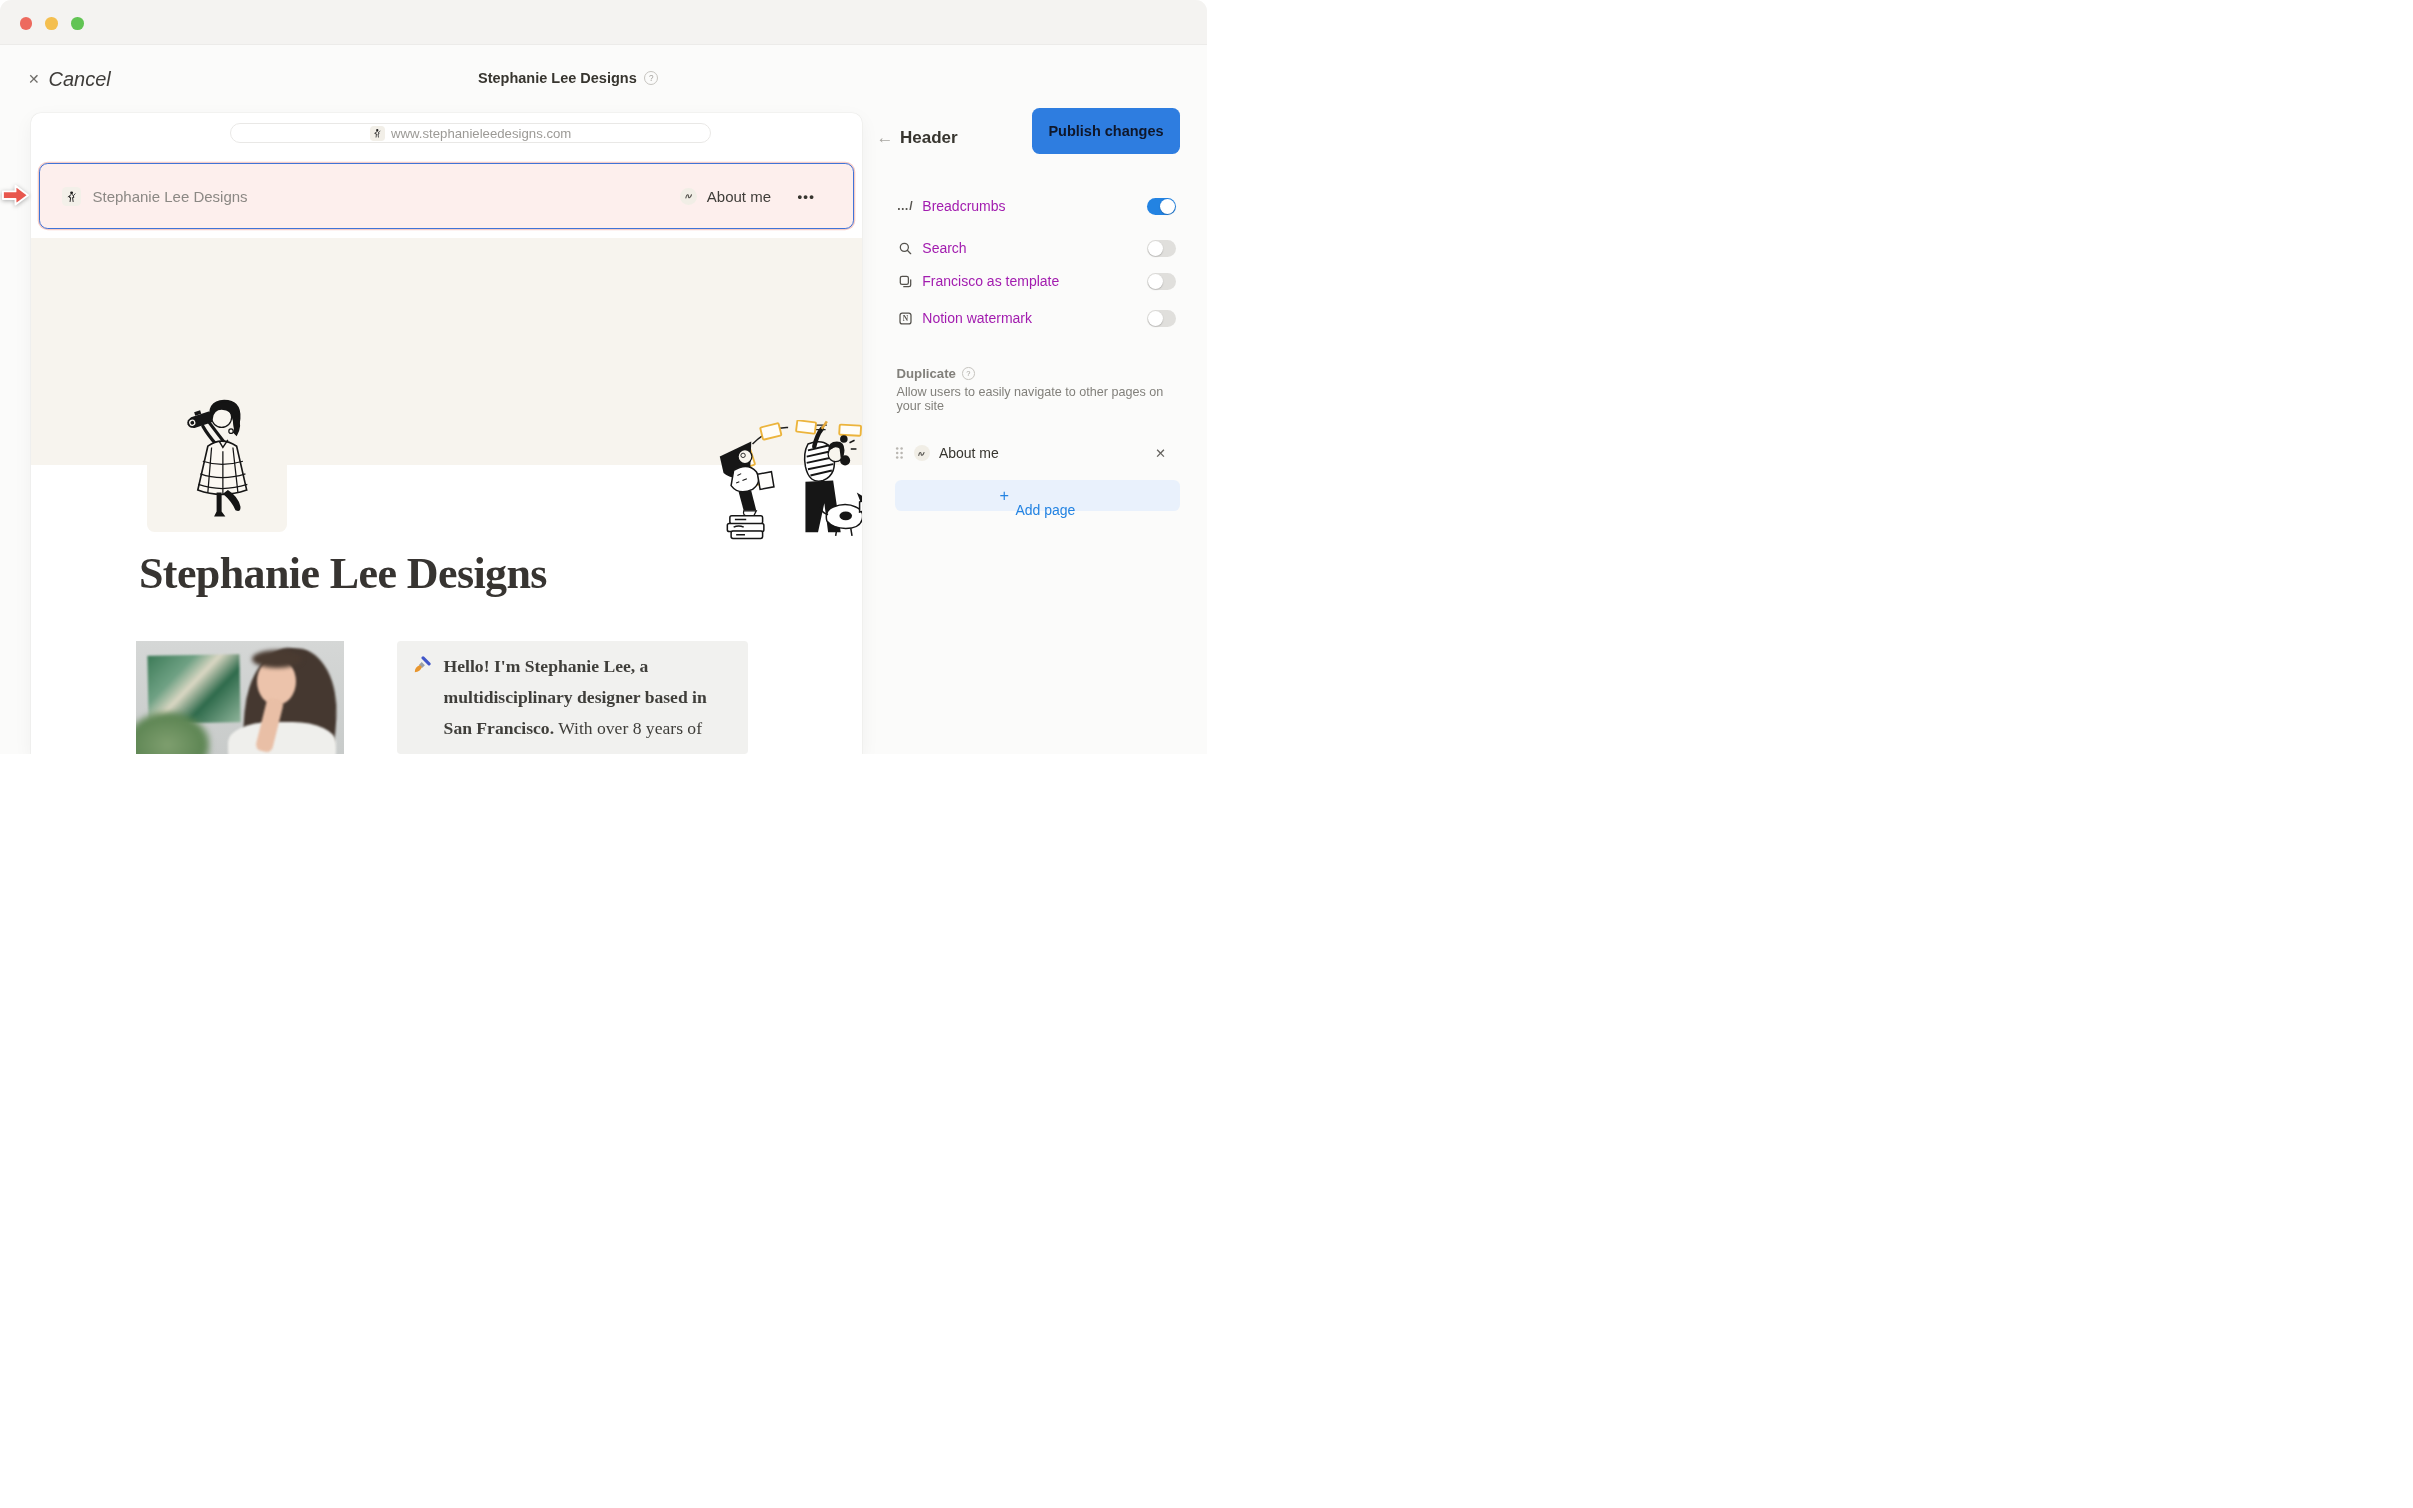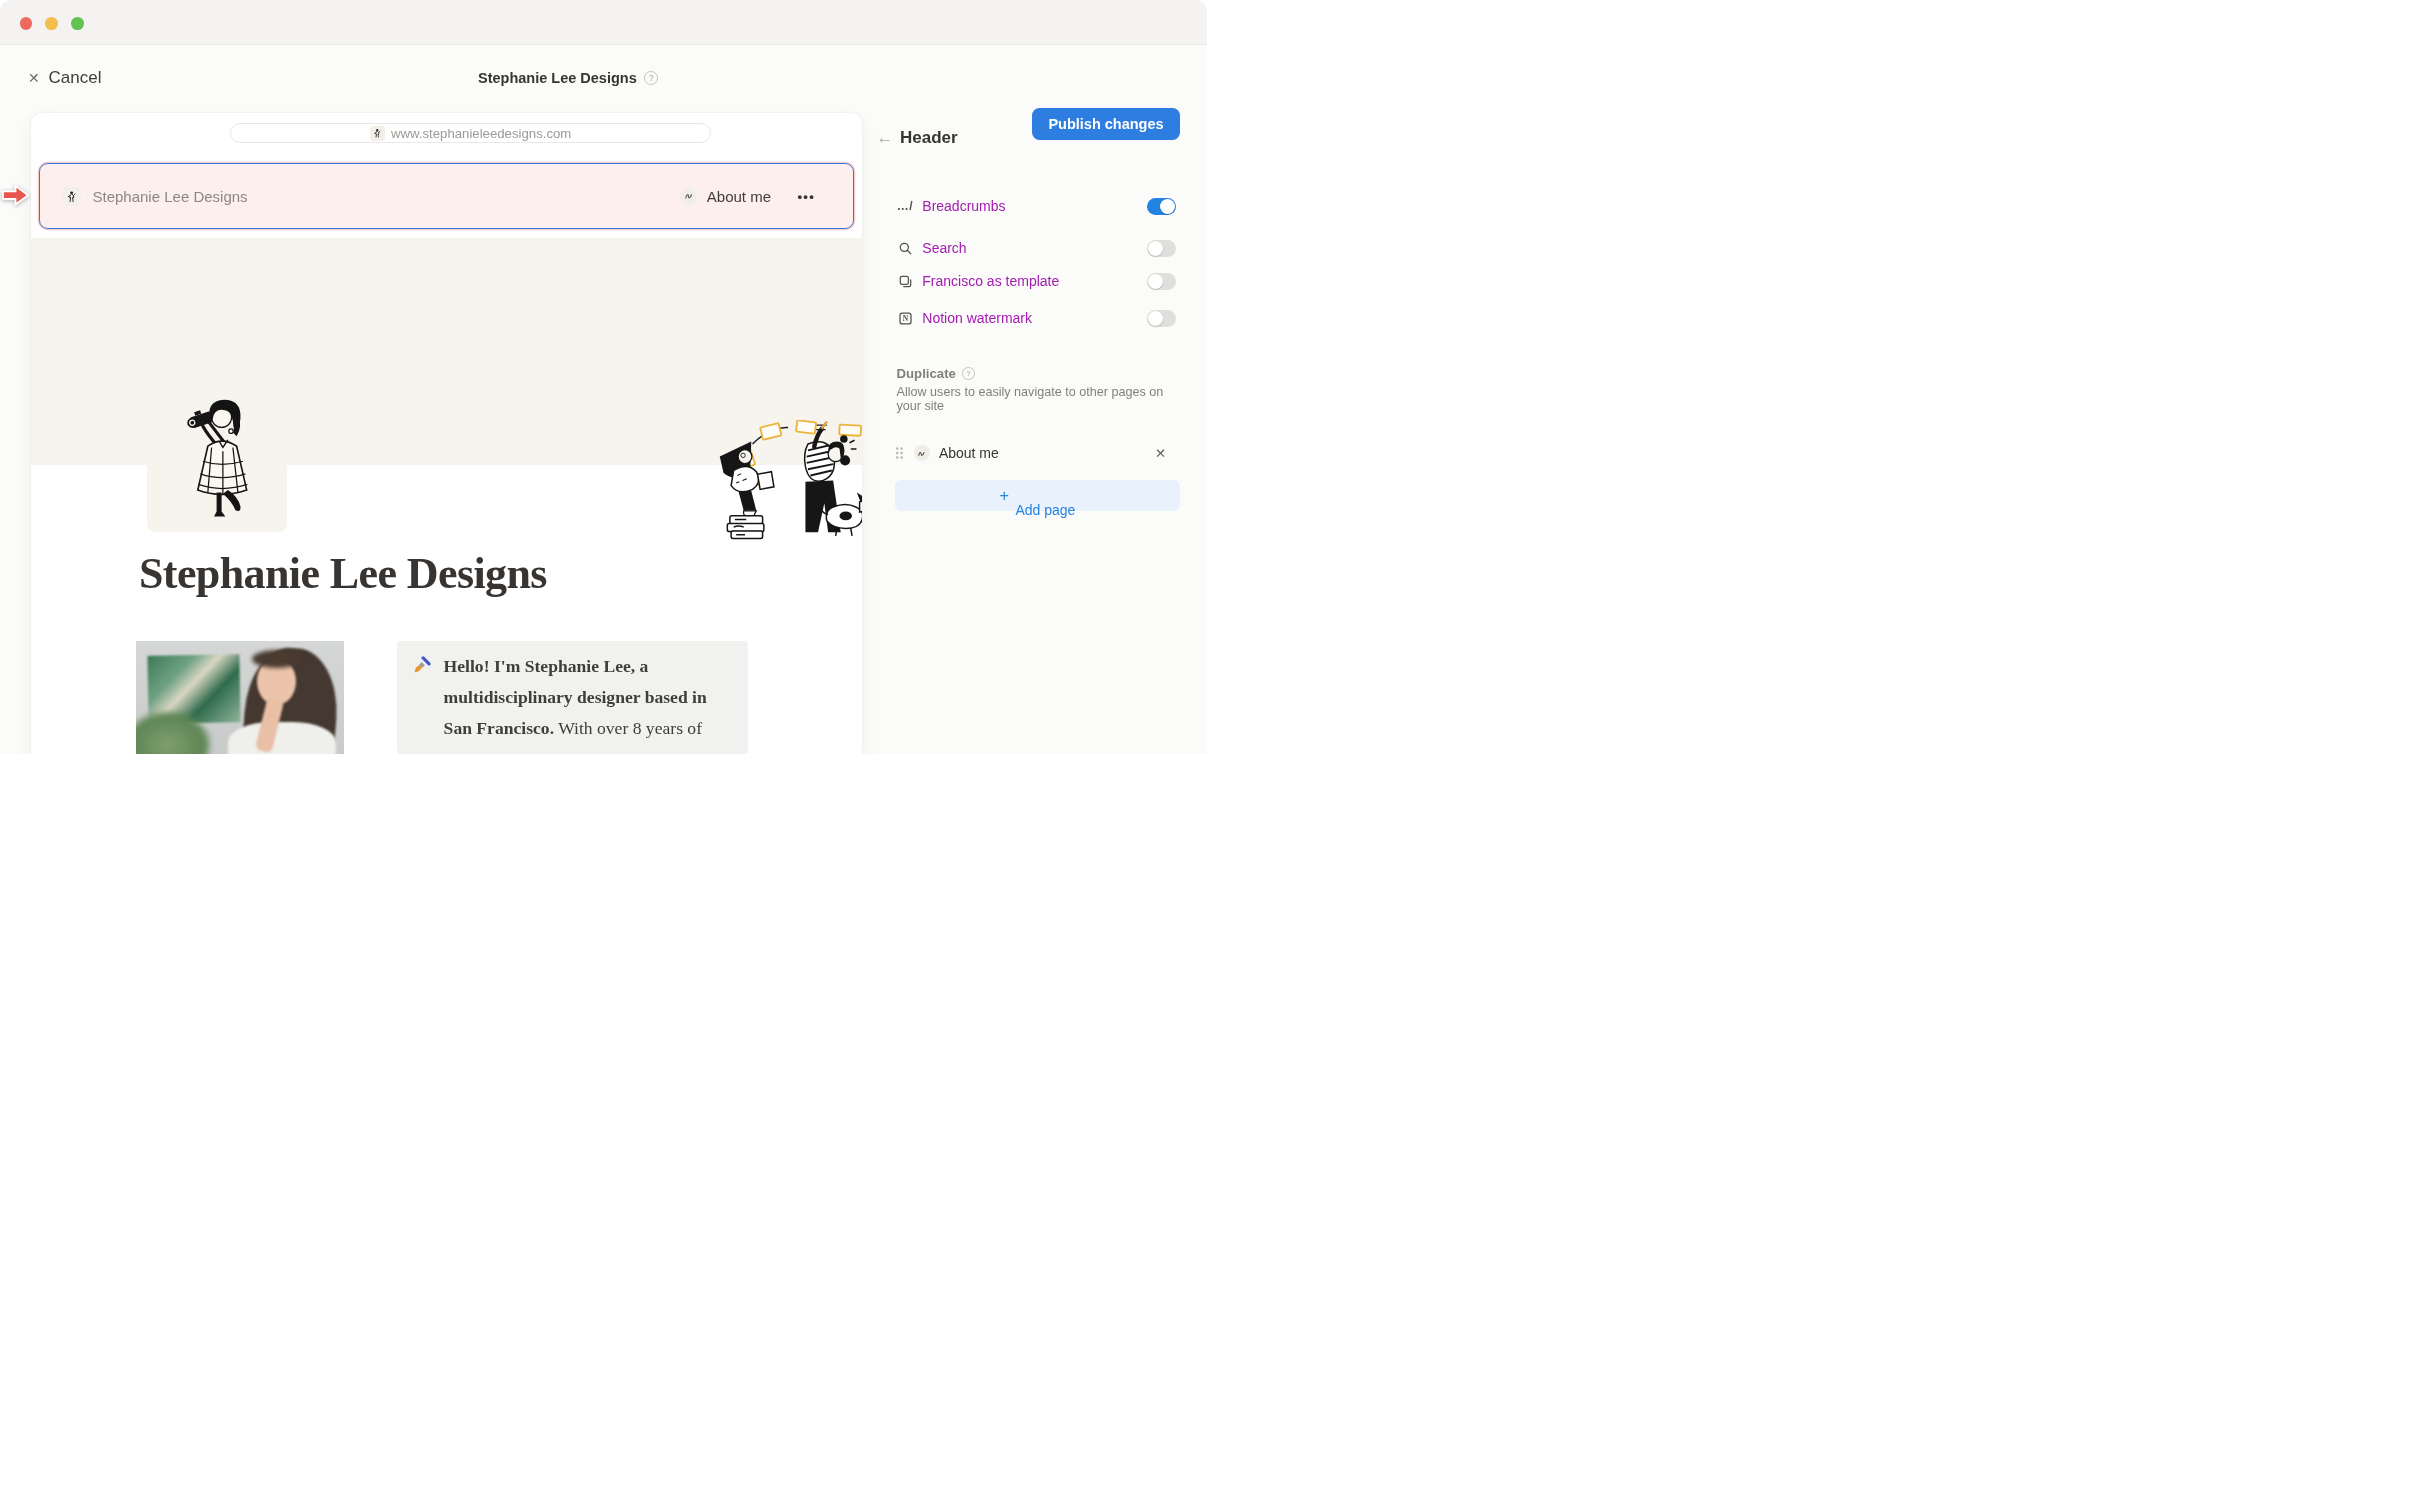--- a/index.html
+++ b/index.html
@@ -12,26 +12,26 @@
   .titlebar{position:absolute;left:0;top:0;width:1207px;height:45px;background:#f4f3f1;border-bottom:0.6px solid #ecebe9;}
   .tl-dot{position:absolute;top:17px;width:12.6px;height:12.6px;border-radius:50%;}
   .tl-red{left:19.5px;background:#ed6a5e;}
   .tl-yellow{left:45px;background:#f4bf4f;}
   .tl-green{left:71px;background:#61c454;}
 
   
   .toolbar{position:absolute;left:0;top:45px;width:1207px;height:69px;}
   .cancel{position:absolute;left:28px;top:22.6px;display:flex;align-items:center;gap:8.8px;cursor:default;}
   .cancel .x{font-size:14px;color:#6f6d69;}
-  .cancel .lbl{font-size:17px;color:#3f3d3a;}
+  .cancel .lbl{font-size:20px;color:#3f3d3a;font-style:italic;}
   .win-title{position:absolute;left:478px;top:25px;display:flex;align-items:center;gap:7.5px;}
   .win-title .t{font-size:14.5px;font-weight:bold;color:#37352f;}
   .help-circle{display:inline-flex;align-items:center;justify-content:center;width:14px;height:14px;border:0.9px solid #c6c4bf;border-radius:50%;font-size:8.2px;color:#a3a19c;}
-  .publish{position:absolute;left:1032px;top:63px;width:148px;height:32px;border-radius:7.5px;background:#2e7de0;
-           display:flex;align-items:center;justify-content:center;color:#ffffff;font-size:14.5px;font-weight:bold;}
+  .publish{position:absolute;left:1032px;top:63px;width:148px;height:46px;border-radius:7.5px;background:#2e7de0;
+           display:flex;align-items:center;justify-content:center;color:#0f172a;font-size:14.5px;font-weight:bold;}
 
   
   .card{position:absolute;left:31px;top:113px;width:831px;height:641px;background:#ffffff;
         border-radius:10px 10px 0 0;box-shadow:0 0 0 0.6px #ececea,0 6.3px 19px rgba(0,0,0,.05);overflow:hidden;}
   .chrome-dot{position:absolute;top:136px;width:8.2px;height:8.2px;border-radius:50%;background:#dcdbd8;}
   .cd1{left:52px;} .cd2{left:73px;} .cd3{left:94px;}
   .url-pill{position:absolute;left:199px;top:10px;width:481px;height:20px;border:0.9px solid #e9e8e6;border-radius:15px;
             display:flex;align-items:center;justify-content:center;gap:6.3px;background:#fff;}
   .favicon{width:15px;height:15px;border-radius:3.8px;background:#f2efe8;display:flex;align-items:center;justify-content:center;}
   .url-text{font-size:13.2px;color:#9c9a96;}

